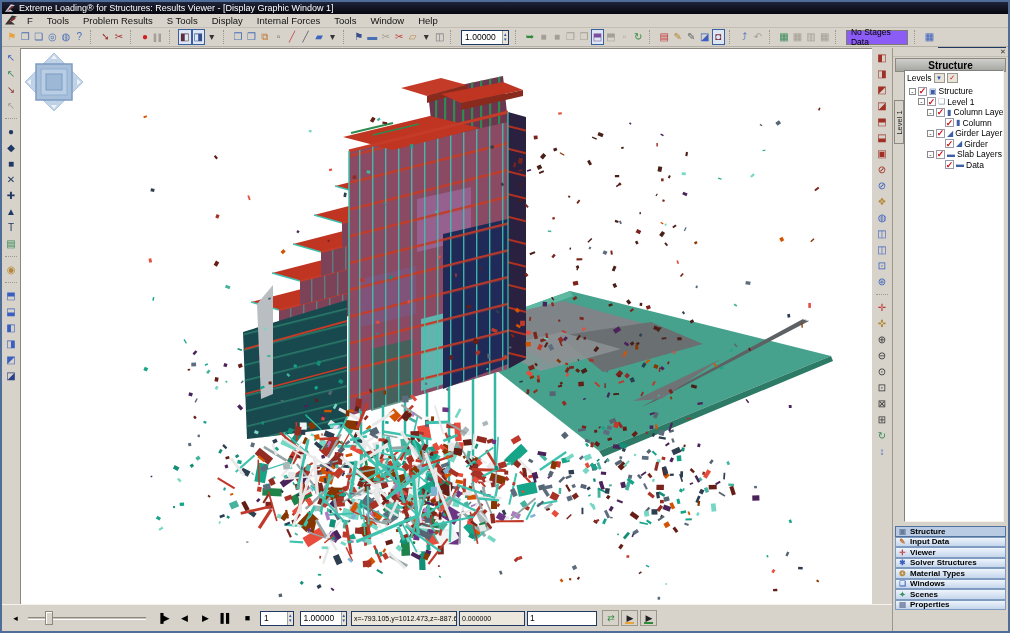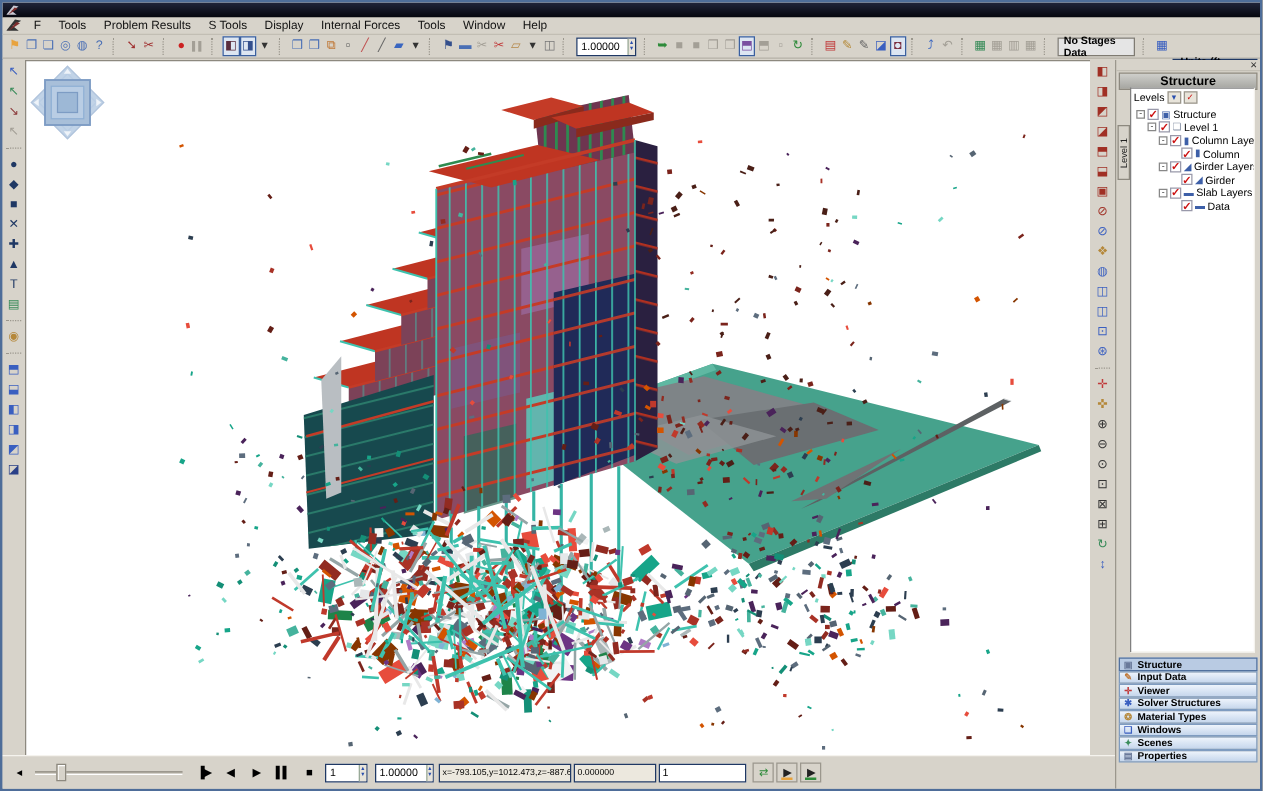--- a/index.html
+++ b/index.html
@@ -25,22 +25,22 @@
   .tbtn.disabled{color:#a39f96 !important;}
   .hsep{width:7px;height:14px;border-left:1px dotted #9b978d;margin:0 3px 0 4px;}
   .vbar{display:flex;flex-direction:column;align-items:center;background:#d7d3ca;}
   .vsep{height:6px;width:12px;border-top:1px dotted #9b978d;margin-top:4px;}
   .lefttoolbar{position:absolute;left:0;top:46px;width:18px;bottom:27px;padding-top:2px;}
   .righttoolbar{position:absolute;right:116px;top:46px;width:20px;height:414px;padding-top:2px;}
   .spin{display:flex;align-items:stretch;height:15px;background:#fff;border:1px solid #1f3864;margin:0 2px;}
   .spin .val{font-size:8.5px;display:flex;align-items:center;padding:0 3px;min-width:40px;}
   .spin .arr{display:flex;flex-direction:column;justify-content:center;font-size:5px;color:#2a4fae;
     border-left:1px solid #9a9;padding:0 1px;background:#e8e4da;line-height:1;}
-  .combo{height:15px;background:#e5e5e5;border:1px solid #7f7b72;font-size:8.5px;
-    display:flex;align-items:center;padding:0 4px;margin:0 2px;font-weight:bold;}
+  .combo{height:15px;background:#8b5cf6;border:1px solid #7f7b72;font-size:8.5px;
+    display:flex;align-items:center;padding:0 4px;margin:0 2px;}
   .combo.focus{border:2px solid #1f3864;}
   
   .viewport{position:absolute;left:18px;top:46px;width:852px;height:558px;background:#fff;
     border-left:1px solid #8d897f;border-top:1px solid #8d897f;}
   .viewport svg{display:block;}
   
   .rightpanel{position:absolute;right:0;top:46px;width:116px;bottom:0;background:#d7d3ca;
     border-left:1px solid #9b978d;}
   .panel-topstrip{height:9px;display:flex;justify-content:flex-end;align-items:center;
     border-bottom:1px solid #c2beb4;}
@@ -87,20 +87,21 @@
 </head>
 <body>
 
 <div class="window">
 
   <div class="titlebar">
     <svg class="appicon" viewBox="0 0 12 10">
       <path d="M0,9 L7,0 L12,1 L5,5 L10,9 Z" fill="#c9c9d4"></path>
         <path d="M2,9 L8,2 L11,3 Z" fill="#7e2d2d"></path>
     </svg>
+    <span>Extreme Loading® for Structures: Results Viewer - [Display Graphic Window 1]</span>
   </div>
 
   <div class="menubar" id="menubar">
     <svg class="docicon" viewBox="0 0 12 10">
       <path d="M0,9 L7,0 L12,1 L5,5 L10,9 Z" fill="#333"></path>
         <path d="M2,9 L8,2 L11,3 Z" fill="#7e2d2d"></path>
     </svg>
   <div class="menu-item">F</div>
       <div class="menu-item">Tools</div>
       <div class="menu-item">Problem Results</div>

